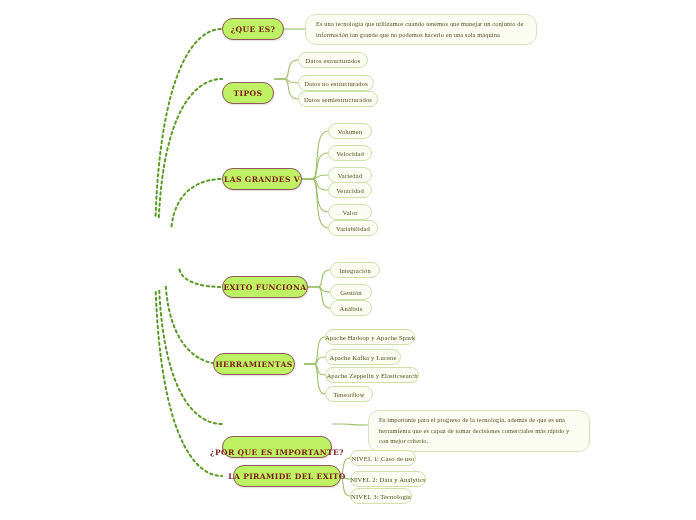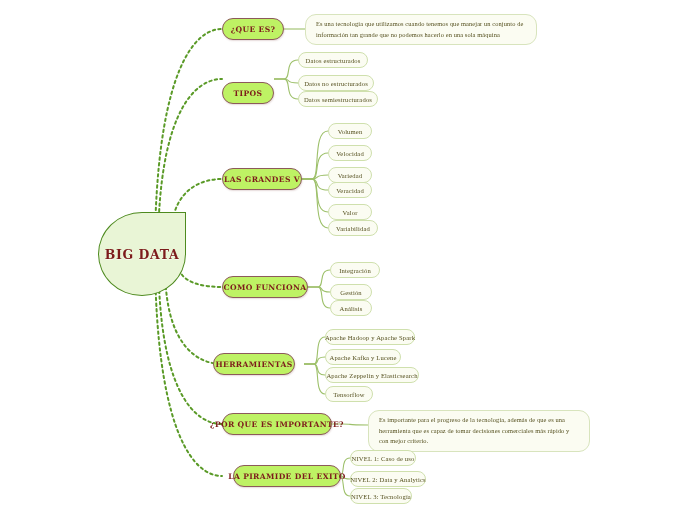--- a/index.html
+++ b/index.html
@@ -143,23 +143,20 @@
         <path d="M 304 364 L 314 364 C 320.05 364, 314 357, 325 357"></path>
         <path d="M 304 364 L 314 364 C 320.05 364, 314 375, 325 375"></path>
         <path d="M 304 364 L 314 364 C 320.05 364, 314 394, 325 394"></path>
         <path d="M 332 424 L 342 424 C 356.3 424, 342 425, 368 425"></path>
         <path d="M 330 476 L 340 476 C 345.5 476, 340 458, 350 458"></path>
         <path d="M 330 476 L 340 476 C 345.5 476, 340 479, 350 479"></path>
         <path d="M 330 476 L 340 476 C 345.5 476, 340 496, 350 496"></path>
       </g>
   </svg>
 
-  <div class="root-node" id="root-node" style="left: 98px; top: 212px; width: 88px; height: 84px;">
-    <span class="root-label">BIG DATA</span>
-  </div>
 
   <div id="nodes">
       <div class="l1-node" style="left: 222px; top: 18px; width: 62px; min-height: 22px;">
         <span class="l1-label">¿QUE ES?</span>
       </div>
       <div class="note-node" style="left: 305px; top: 14px; width: 232px; min-height: 30px;">
         <span class="note-label">Es una tecnología que utilizamos cuando tenemos que manejar un conjunto de información tan grande que no podemos hacerlo en una sola máquina</span>
       </div>
       <div class="l1-node" style="left: 222px; top: 50px; width: 52px; min-height: 22px; margin-top: 32px;">
         <span class="l1-label">TIPOS</span>
@@ -188,21 +185,21 @@
       <div class="leaf-node" style="left: 328px; top: 182px; width: 44px; min-height: 16px;">
         <span class="leaf-label">Veracidad</span>
       </div>
       <div class="leaf-node" style="left: 328px; top: 204px; width: 44px; min-height: 16px;">
         <span class="leaf-label">Valor</span>
       </div>
       <div class="leaf-node" style="left: 328px; top: 220px; width: 50px; min-height: 16px;">
         <span class="leaf-label">Variabilidad</span>
       </div>
       <div class="l1-node" style="left: 222px; top: 276px; width: 86px; min-height: 22px;">
-        <span class="l1-label">COMO FUNCIONA</span>
+        <span class="l1-label">EXITO FUNCIONA</span>
       </div>
       <div class="leaf-node" style="left: 330px; top: 262px; width: 50px; min-height: 16px;">
         <span class="leaf-label">Integración</span>
       </div>
       <div class="leaf-node" style="left: 330px; top: 284px; width: 42px; min-height: 16px;">
         <span class="leaf-label">Gestión</span>
       </div>
       <div class="leaf-node" style="left: 330px; top: 300px; width: 42px; min-height: 16px;">
         <span class="leaf-label">Análisis</span>
       </div>
@@ -214,21 +211,21 @@
       </div>
       <div class="leaf-node" style="left: 325px; top: 349px; width: 76px; min-height: 16px;">
         <span class="leaf-label">Apache Kafka y Lucene</span>
       </div>
       <div class="leaf-node" style="left: 325px; top: 367px; width: 94px; min-height: 16px;">
         <span class="leaf-label">Apache Zeppelin y Elasticsearch</span>
       </div>
       <div class="leaf-node" style="left: 325px; top: 386px; width: 48px; min-height: 16px;">
         <span class="leaf-label">Tensorflow</span>
       </div>
-      <div class="l1-node" style="left: 222px; top: 413px; width: 110px; min-height: 22px;">
+      <div class="l1-node" style="left: 222px; top: 436px; width: 110px; min-height: 22px; align-items: flex-end;">
         <span class="l1-label">¿POR QUE ES IMPORTANTE?</span>
       </div>
       <div class="note-node" style="left: 368px; top: 410px; width: 222px; min-height: 30px;">
         <span class="note-label">Es importante para el progreso de la tecnología, además de que es una herramienta que es capaz de tomar decisiones comerciales más rápido y con mejor criterio.</span>
       </div>
       <div class="l1-node" style="left: 222px; top: 465px; width: 108px; min-height: 22px; margin-left: 11px;">
         <span class="l1-label">LA PIRAMIDE DEL EXITO</span>
       </div>
       <div class="leaf-node" style="left: 350px; top: 450px; width: 66px; min-height: 16px;">
         <span class="leaf-label">NIVEL 1: Caso de uso</span>

